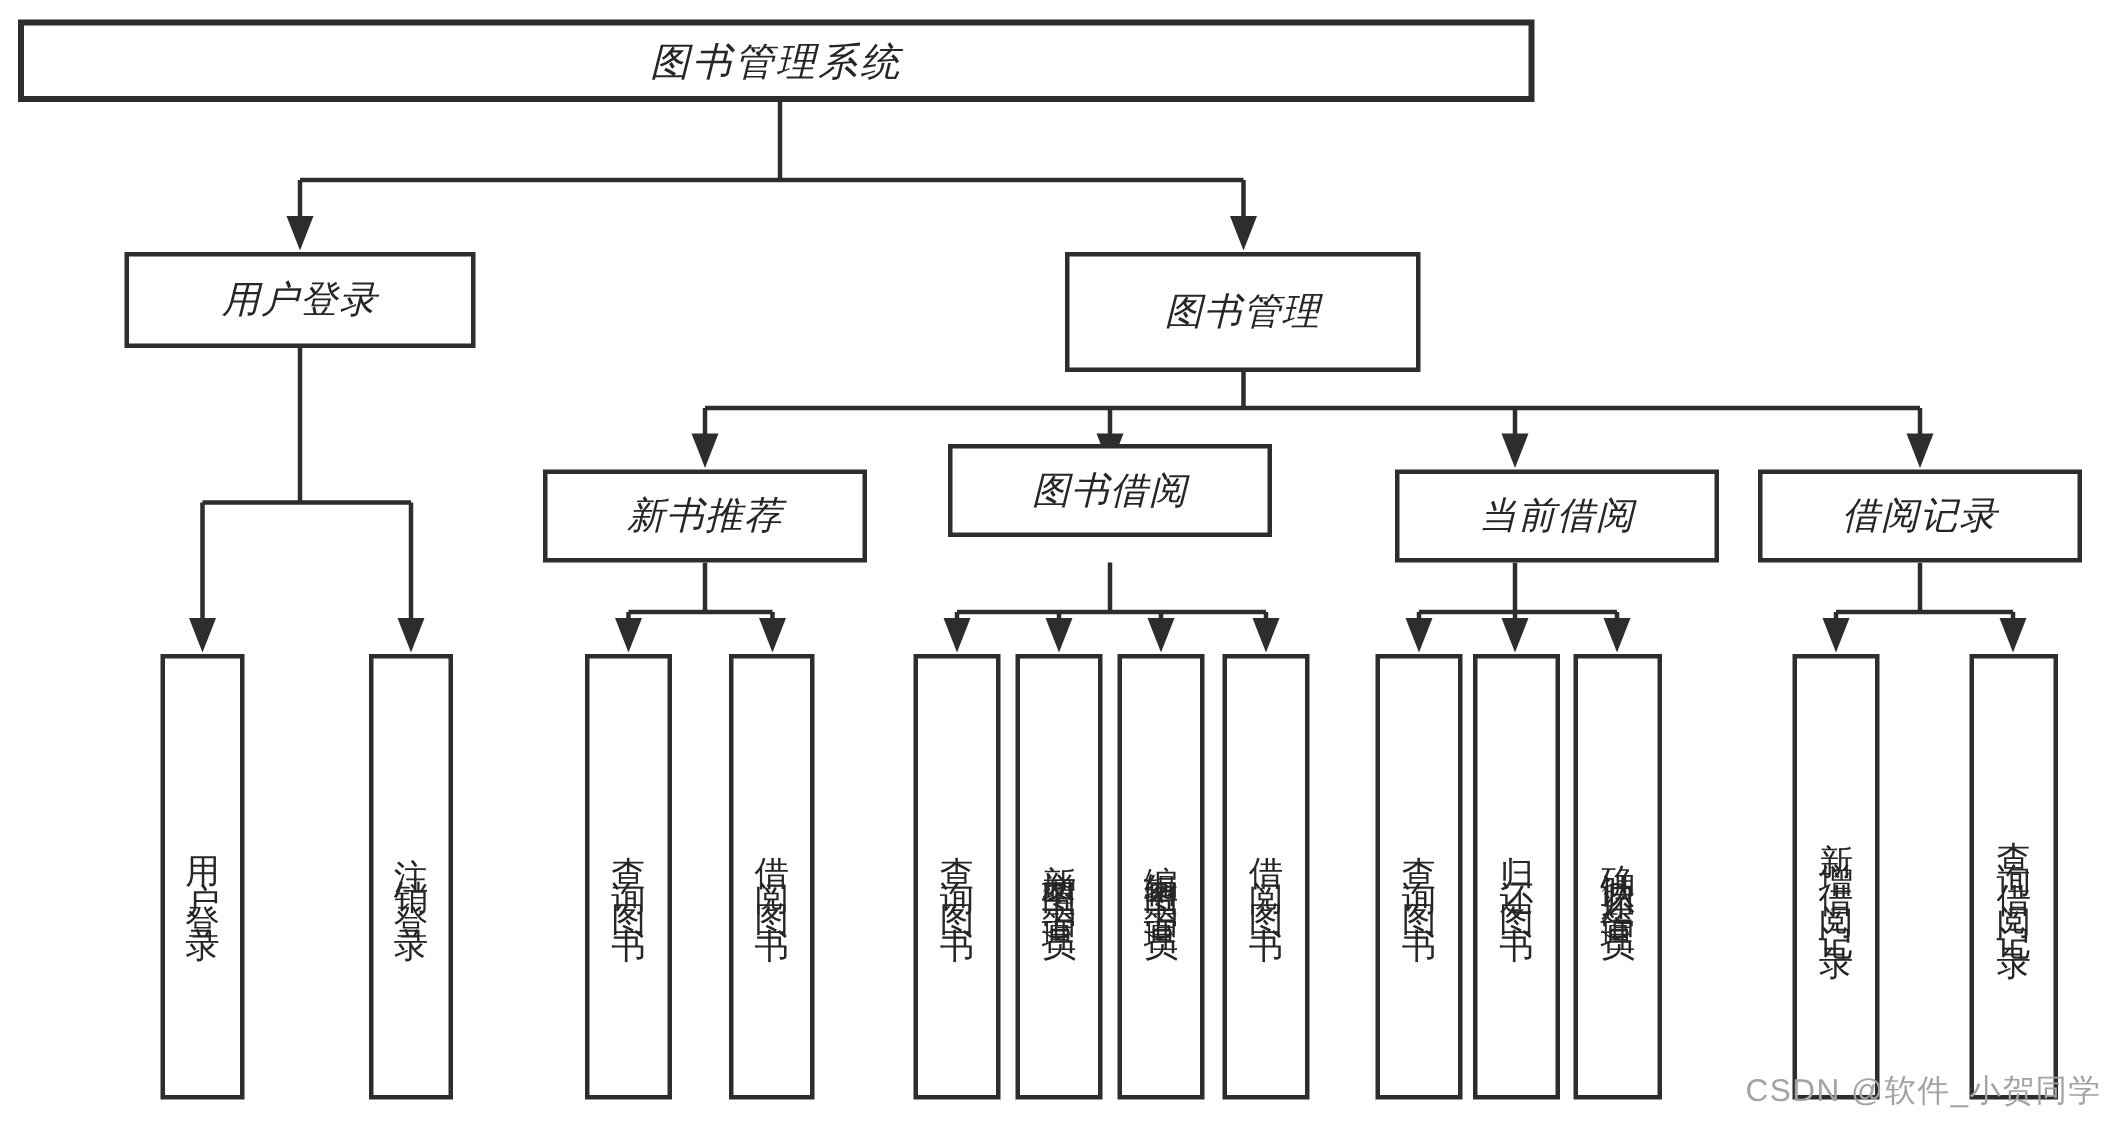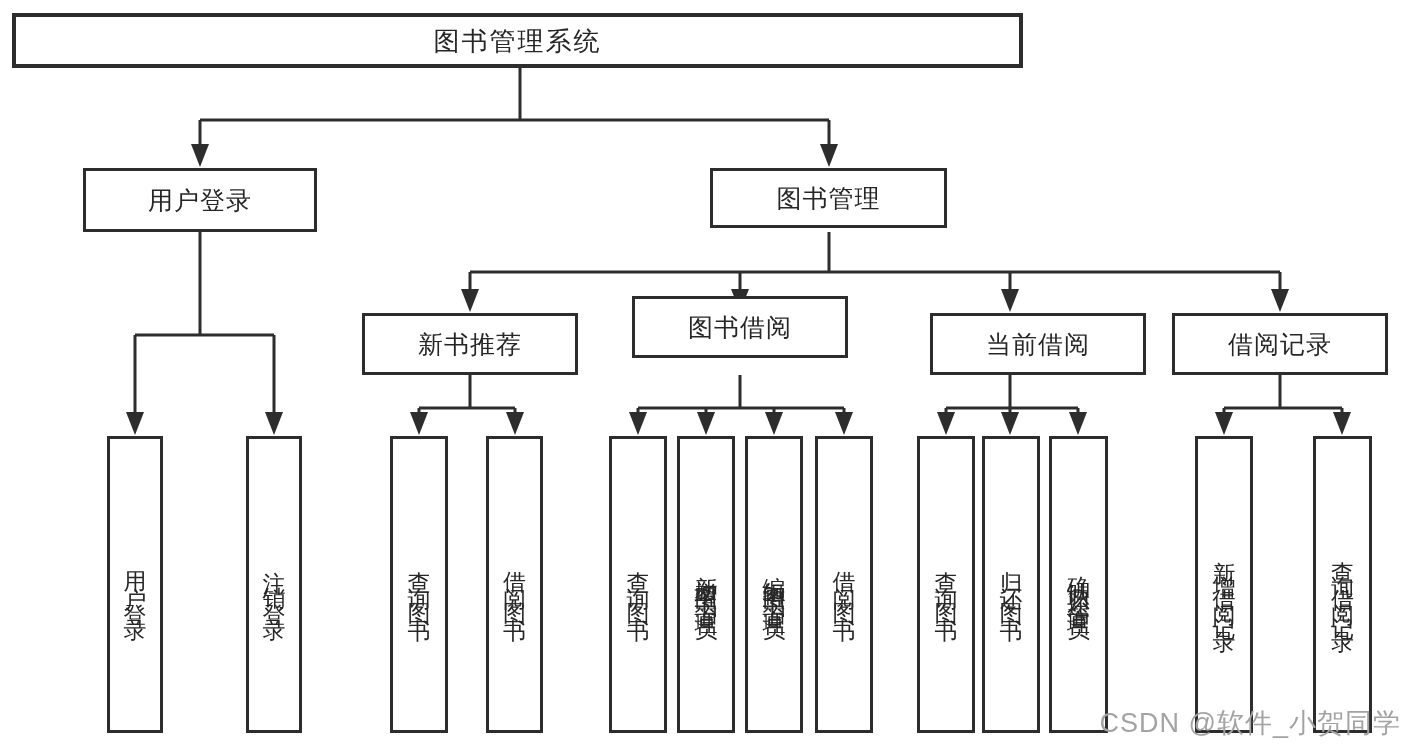--- a/index.html
+++ b/index.html
@@ -18,36 +18,36 @@
     position:absolute;
     box-sizing:border-box;
     border:3px solid #2d2d2d;
     background:#ffffff;
     display:flex;
     align-items:center;
     justify-content:center;
     text-align:center;
   }
   .node.root{border-width:4px;}
-  .hlabel{font-size:25px;letter-spacing:1px;line-height:1;white-space:nowrap;}
+  .hlabel{font-size:25px;letter-spacing:1px;line-height:1;white-space:nowrap;font-style:italic;}
   .root .hlabel{font-size:26px;letter-spacing:2px;}
   .vtext{
     writing-mode:vertical-rl;
     text-orientation:mixed;
     line-height:1;
     font-size:23px;
   }
   .vt-4{letter-spacing:16px;}
   .vt-6{letter-spacing:14px;}
   .vt-9{letter-spacing:6px;}
   .watermark{
     position:absolute;
     right:4px;
     bottom:6px;
-    font-size:27px;
+    font-size:21px;
     color:#a3a3a3;
     letter-spacing:1px;
     white-space:nowrap;
   }
 </style>
 </head>
 <body>
 
 <div class="canvas">
 
@@ -83,21 +83,21 @@
     </g>
   </svg>
 
   <div class="node root" style="left:12px;top:13px;width:1011px;height:55px;">
     <span class="hlabel">图书管理系统</span>
   </div>
 
   <div class="node" style="left:83px;top:168px;width:234px;height:64px;">
     <span class="hlabel">用户登录</span>
   </div>
-  <div class="node" style="left:710px;top:168px;width:237px;height:60px;">
+  <div class="node" style="left:710px;top:168px;width:237px;height:80px;">
     <span class="hlabel">图书管理</span>
   </div>
 
   <div class="node" style="left:362px;top:313px;width:216px;height:62px;text-align:center;">
     <span class="hlabel">新书推荐</span>
   </div>
   <div class="node" style="left:632px;top:296px;width:216px;height:62px;">
     <span class="hlabel">图书借阅</span>
   </div>
   <div class="node" style="left:930px;top:313px;width:216px;height:62px;">

